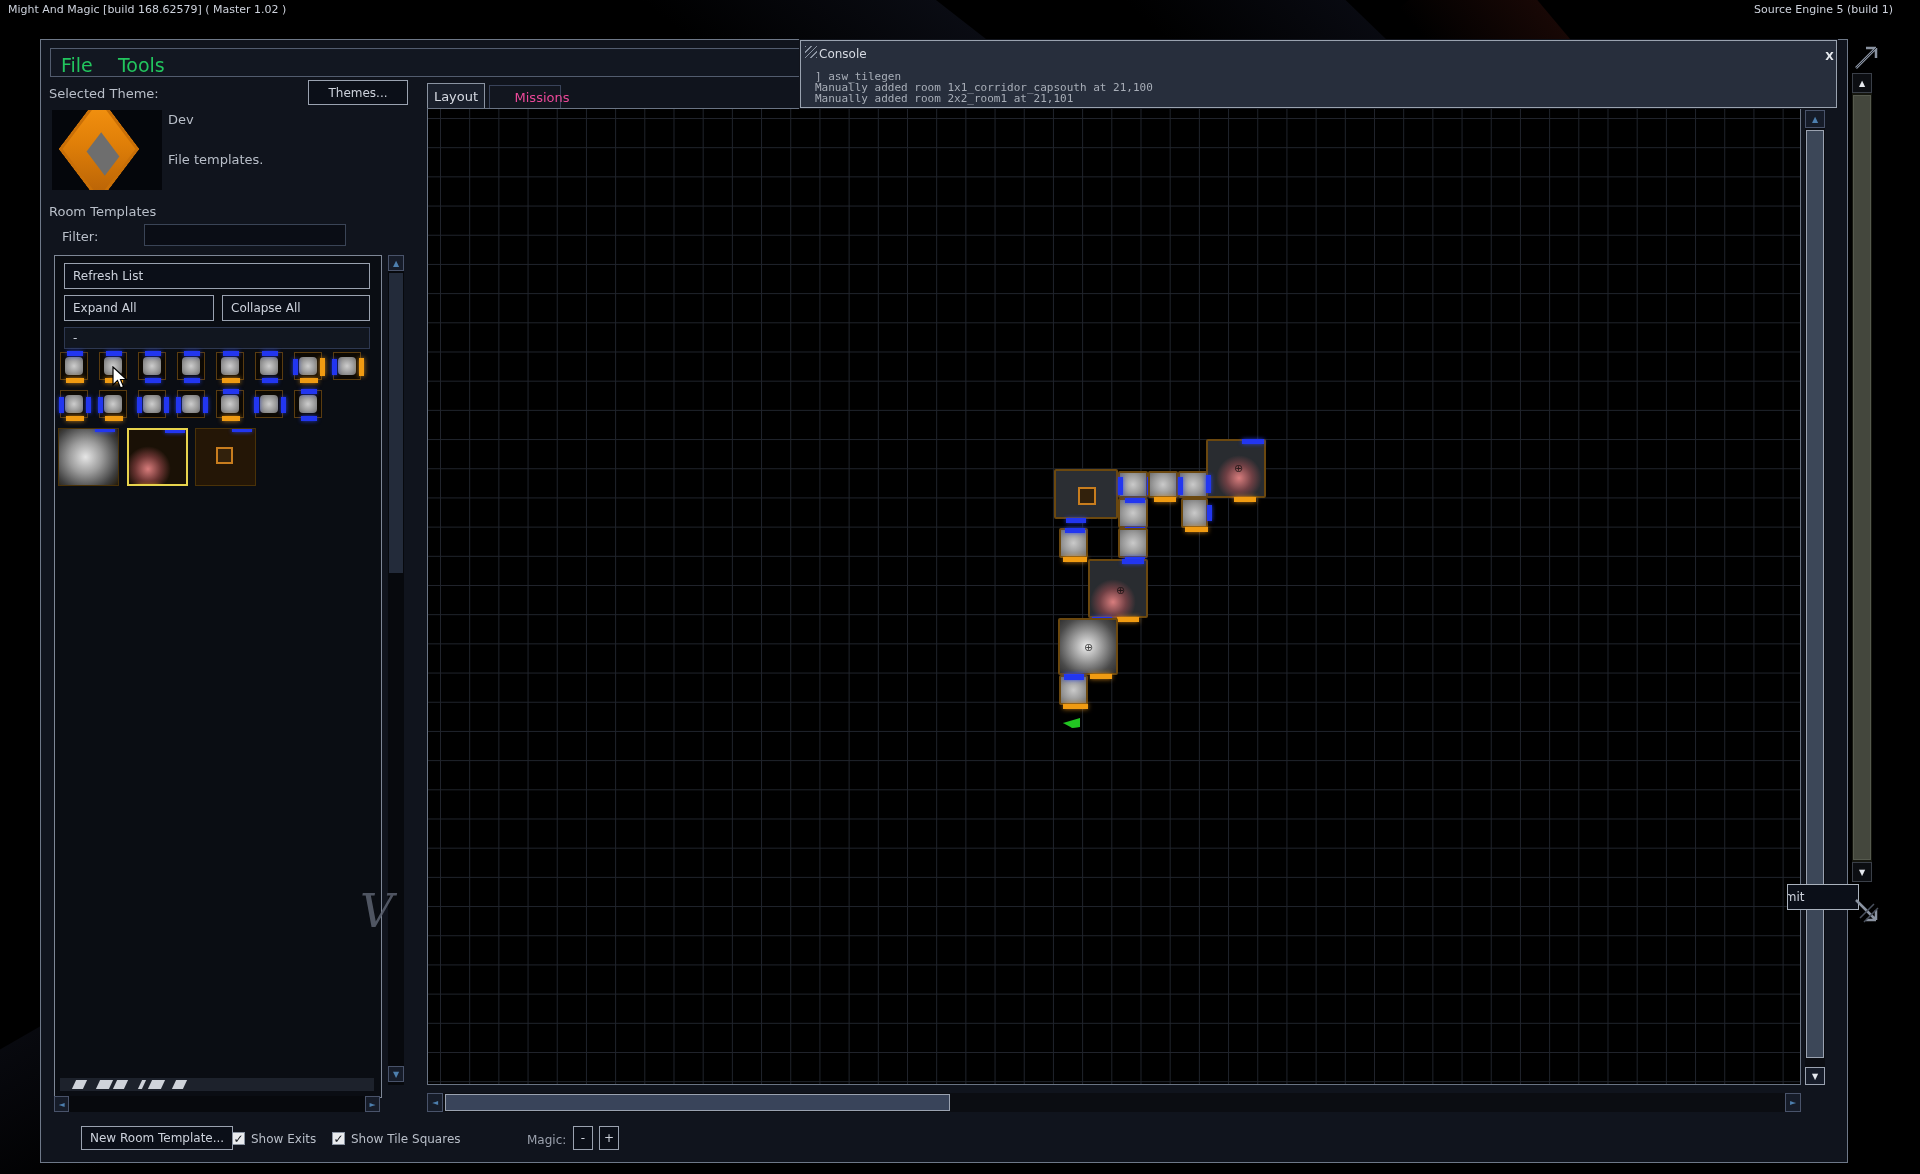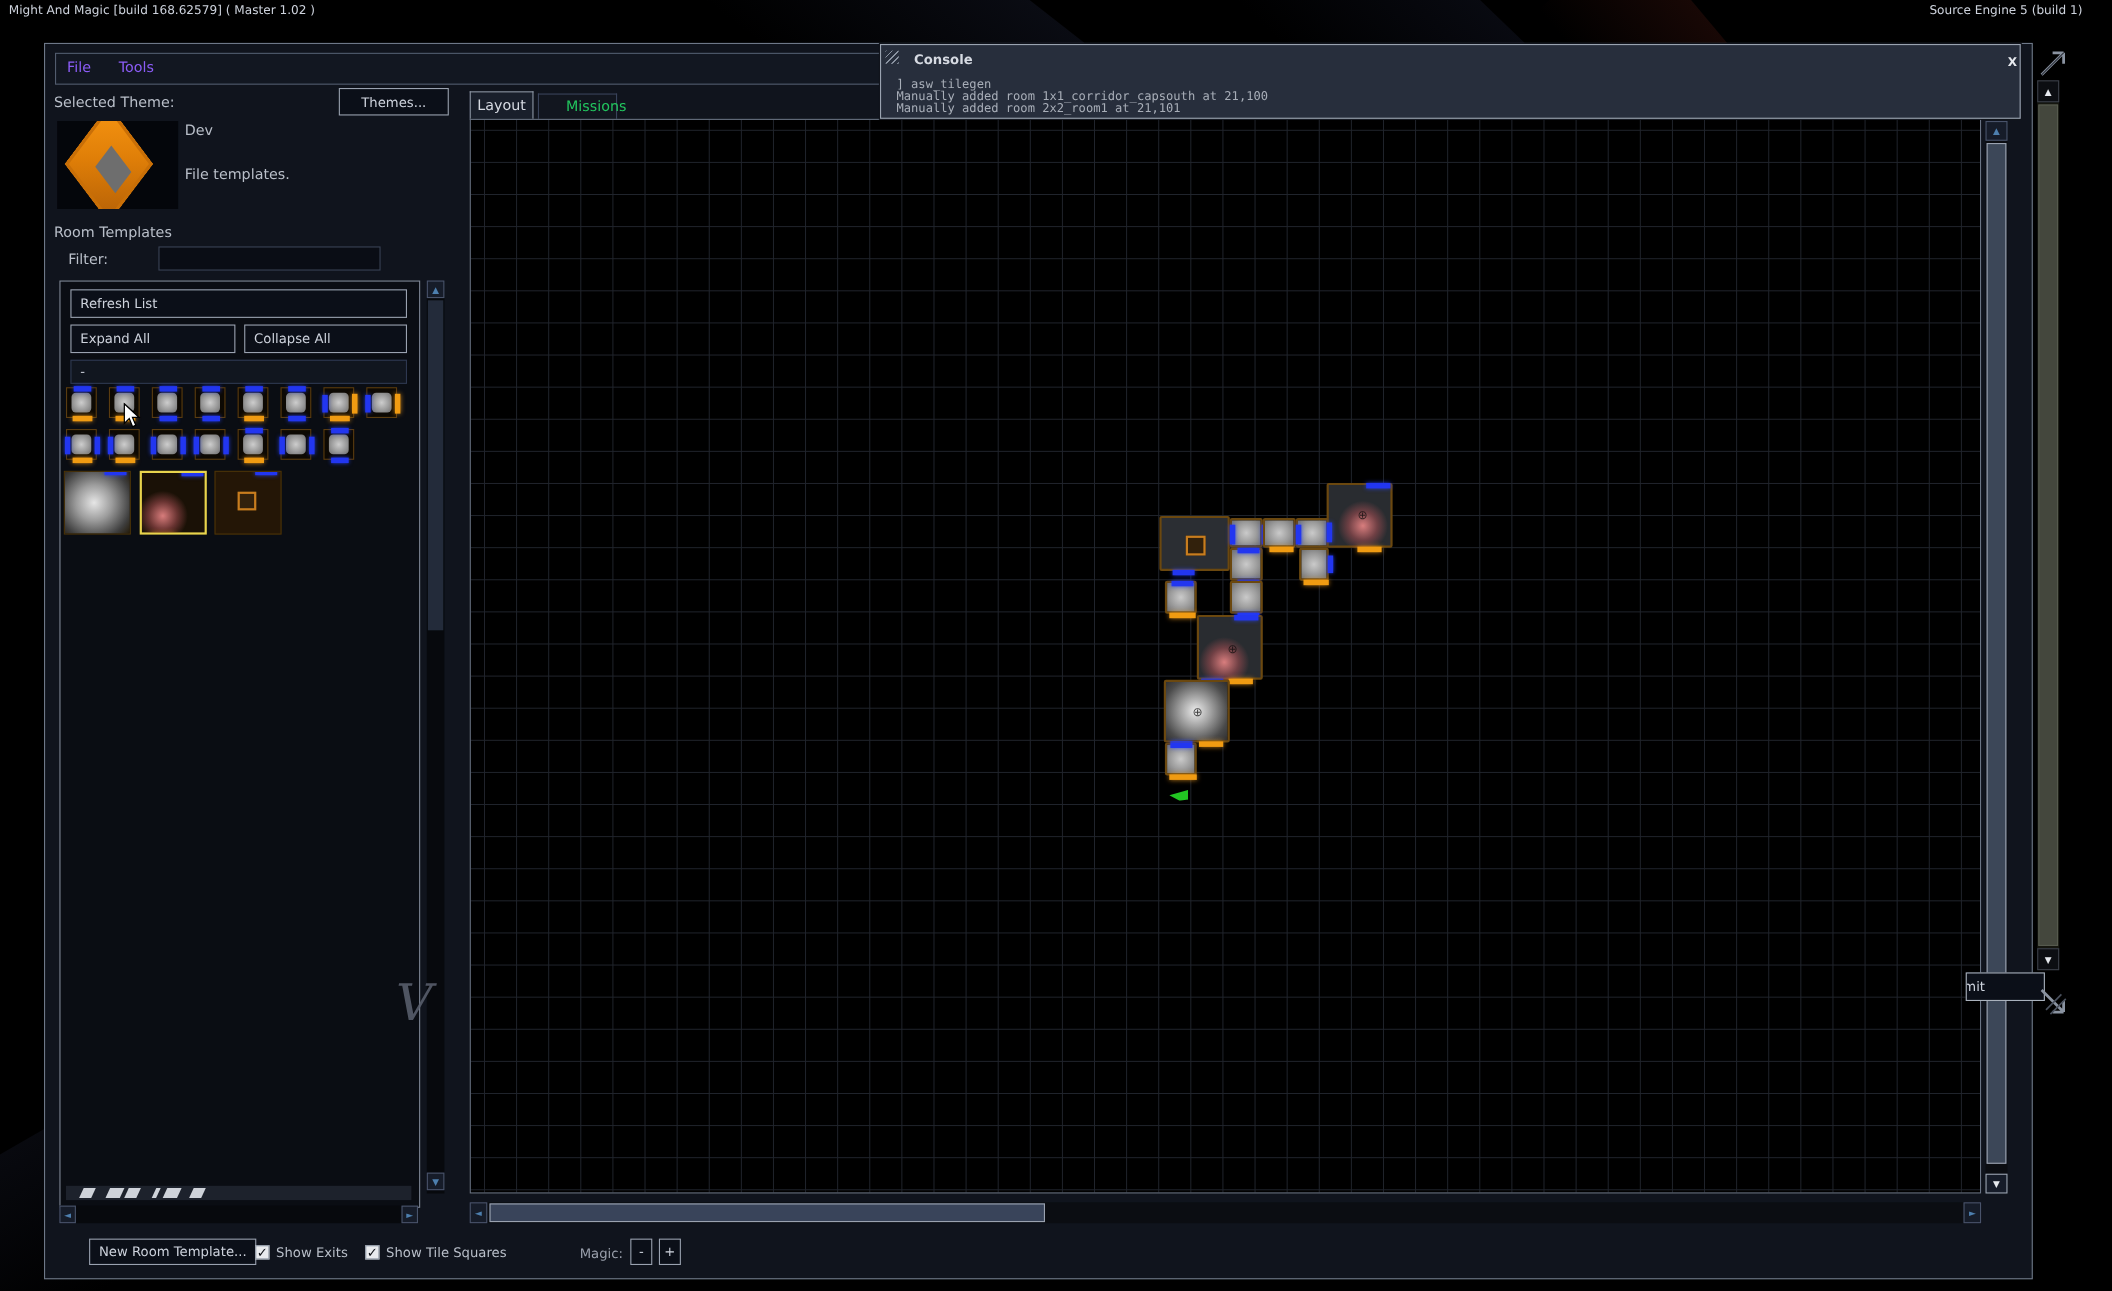--- a/index.html
+++ b/index.html
@@ -4,21 +4,21 @@
 <style>
   html,body{margin:0;padding:0;background:#000;width:1920px;height:1174px;overflow:hidden;
     font-family:"DejaVu Sans",sans-serif;-webkit-font-smoothing:antialiased;}
   .abs{position:absolute;}
   #stage{position:absolute;left:0;top:0;width:1920px;height:1174px;background:#000;}
   .bgstreak{position:absolute;pointer-events:none;}
   .titletext{color:#cdd2dc;font-size:11px;white-space:nowrap;}
   
   #mainwin{left:40px;top:39px;width:1806px;height:1122px;background:#10141d;border:1px solid #6e7888;}
   #menustrip{left:50px;top:48px;width:1784px;height:27px;border:1px solid #525c6e;background:rgba(20,25,36,.6);}
-  .menuitem{color:#8b5cf6;font-size:13px;padding:5px 10px;display:inline-block;}
+  .menuitem{color:#22c55e;font-size:19px;padding:5px 10px;display:inline-block;}
   .label{color:#b9bfc9;font-size:13px;white-space:nowrap;}
   .btn{background:#0b0f18;border:1px solid #9aa2b0;color:#cdd2dc;font-size:12px;
        display:flex;align-items:center;box-sizing:border-box;}
   .btn.center{justify-content:center;}
   .btn.left{padding-left:8px;}
   
   #themeimg{left:52px;top:110px;width:110px;height:80px;background:#04060b;overflow:hidden;}
   #themeimg .diamond{position:absolute;left:14px;top:6px;width:66px;height:66px;
       transform:rotate(45deg) skew(8deg,8deg);background:linear-gradient(135deg,#f79511 0%,#e07f08 45%,#b35f06 100%);
       box-shadow:inset 0 0 0 3px #c96f07;}
@@ -38,37 +38,37 @@
   .mk.blue{background:#2236f0;box-shadow:0 0 4px rgba(40,70,255,.8);}
   .mk.orange{background:#f09b12;box-shadow:0 0 5px rgba(240,155,30,.8);}
   
   .sbbtn{position:absolute;background:#161c29;border:1px solid #49536a;color:#4d7fae;
       display:flex;align-items:center;justify-content:center;font-size:8px;box-sizing:border-box;}
   .sbbtn.lightarrow{color:#e6e9ee;border-color:#3a3f48;background:#0c0e12;}
   .track{position:absolute;background:#07090d;}
   
   .tab{position:absolute;font-size:13px;display:flex;align-items:center;justify-content:center;box-sizing:border-box;}
   #tab-layout{background:#191f2b;border:1px solid #8a93a1;border-bottom:none;color:#d6dae2;}
-  #tab-missions{background:#12161f;border:1px solid #39435a;border-bottom:none;color:#22c55e;padding-left:34px;}
+  #tab-missions{background:#12161f;border:1px solid #39435a;border-bottom:none;color:#ec4899;padding-left:34px;}
   #gridarea{left:427px;top:108px;width:1374px;height:977px;background:#000;
       border:1px solid #6a7484;box-sizing:border-box;overflow:hidden;
       background-image:linear-gradient(#20242c 1px,transparent 1px),linear-gradient(90deg,#20242c 1px,transparent 1px);
       background-size:29.2px 29.2px;background-position:12px 9px;}
   .maptile{position:absolute;box-sizing:border-box;border:2px solid #6b480f;border-radius:2px;}
   .maptile.gray{background:radial-gradient(circle,#cacaca 0%,#9b9b9b 55%,#707070 100%);}
   .maptile.dark{background:#2b2e33;}
   .maptile.pink{background:#292c30;}
   .maptile.glow{background:radial-gradient(circle at 48% 50%,#ededed 0%,#a2a2a2 35%,#4a4a4a 75%,#2d2d2d 100%);}
   .pinkglow{position:absolute;width:46px;height:46px;border-radius:50%;
       background:radial-gradient(circle,rgba(226,130,130,.95) 0%,rgba(170,80,85,.55) 40%,rgba(120,50,60,0) 70%);}
   .cross{position:absolute;color:rgba(10,10,10,.75);font-size:11px;line-height:11px;}
   
   #consolewin{left:800px;top:40px;width:1037px;height:68px;background:#272e3c;
       border:1px solid #9aa3b0;box-shadow:0 0 0 1px #11141c;overflow:hidden;box-sizing:border-box;}
-  #consoletitle{position:absolute;left:18px;top:6px;color:#d6dae2;font-size:12px;font-weight:bold;margin-left:12px;}
+  #consoletitle{position:absolute;left:18px;top:6px;color:#d6dae2;font-size:12px;font-weight:normal;}
   #consolegrip{position:absolute;left:4px;top:5px;width:12px;height:12px;
       background:repeating-linear-gradient(135deg,#8a93a1 0 1px,transparent 1px 4px);}
   #consoleclose{position:absolute;left:1019px;top:6px;width:17px;height:16px;color:#e6e9ee;
       font-size:11px;font-weight:bold;display:flex;align-items:center;justify-content:center;
       border:1px solid transparent;}
   .conline{color:#a8aeb8;font-size:11px;font-family:"DejaVu Sans Mono",monospace;line-height:11px;white-space:nowrap;}
   
   .chkbox{position:absolute;width:13px;height:13px;background:#e9ebee;border:1px solid #8a93a1;
       color:#101318;font-size:12px;line-height:12px;text-align:center;box-sizing:border-box;}
   

